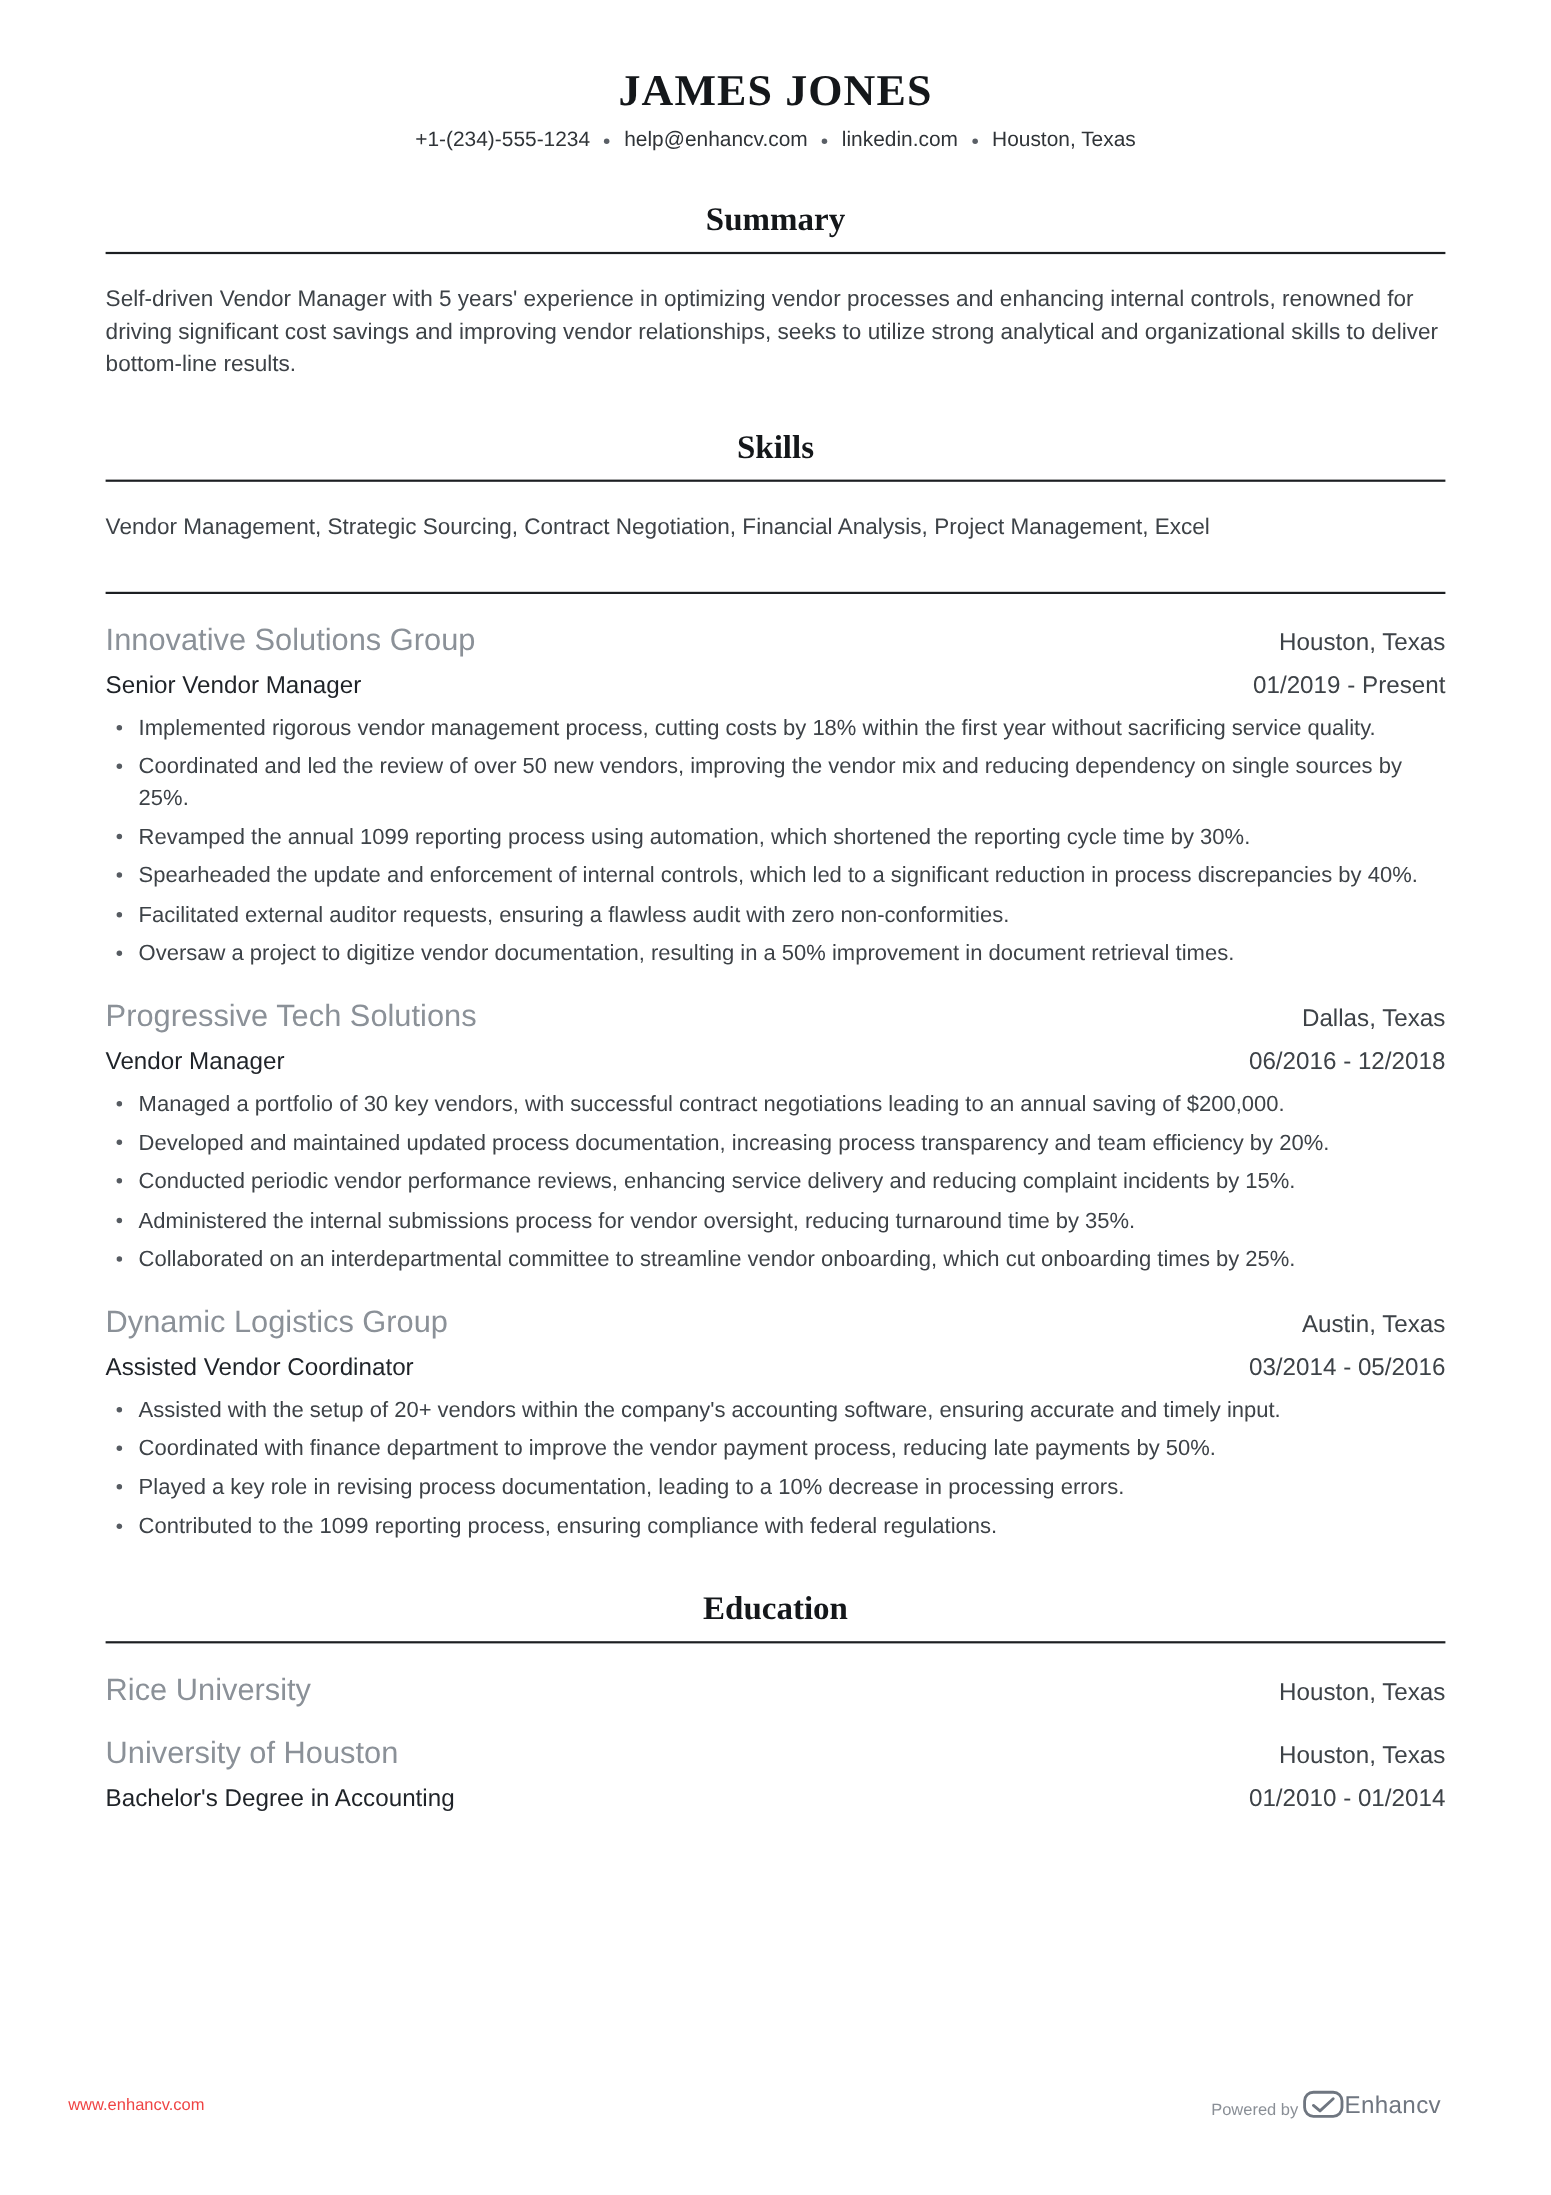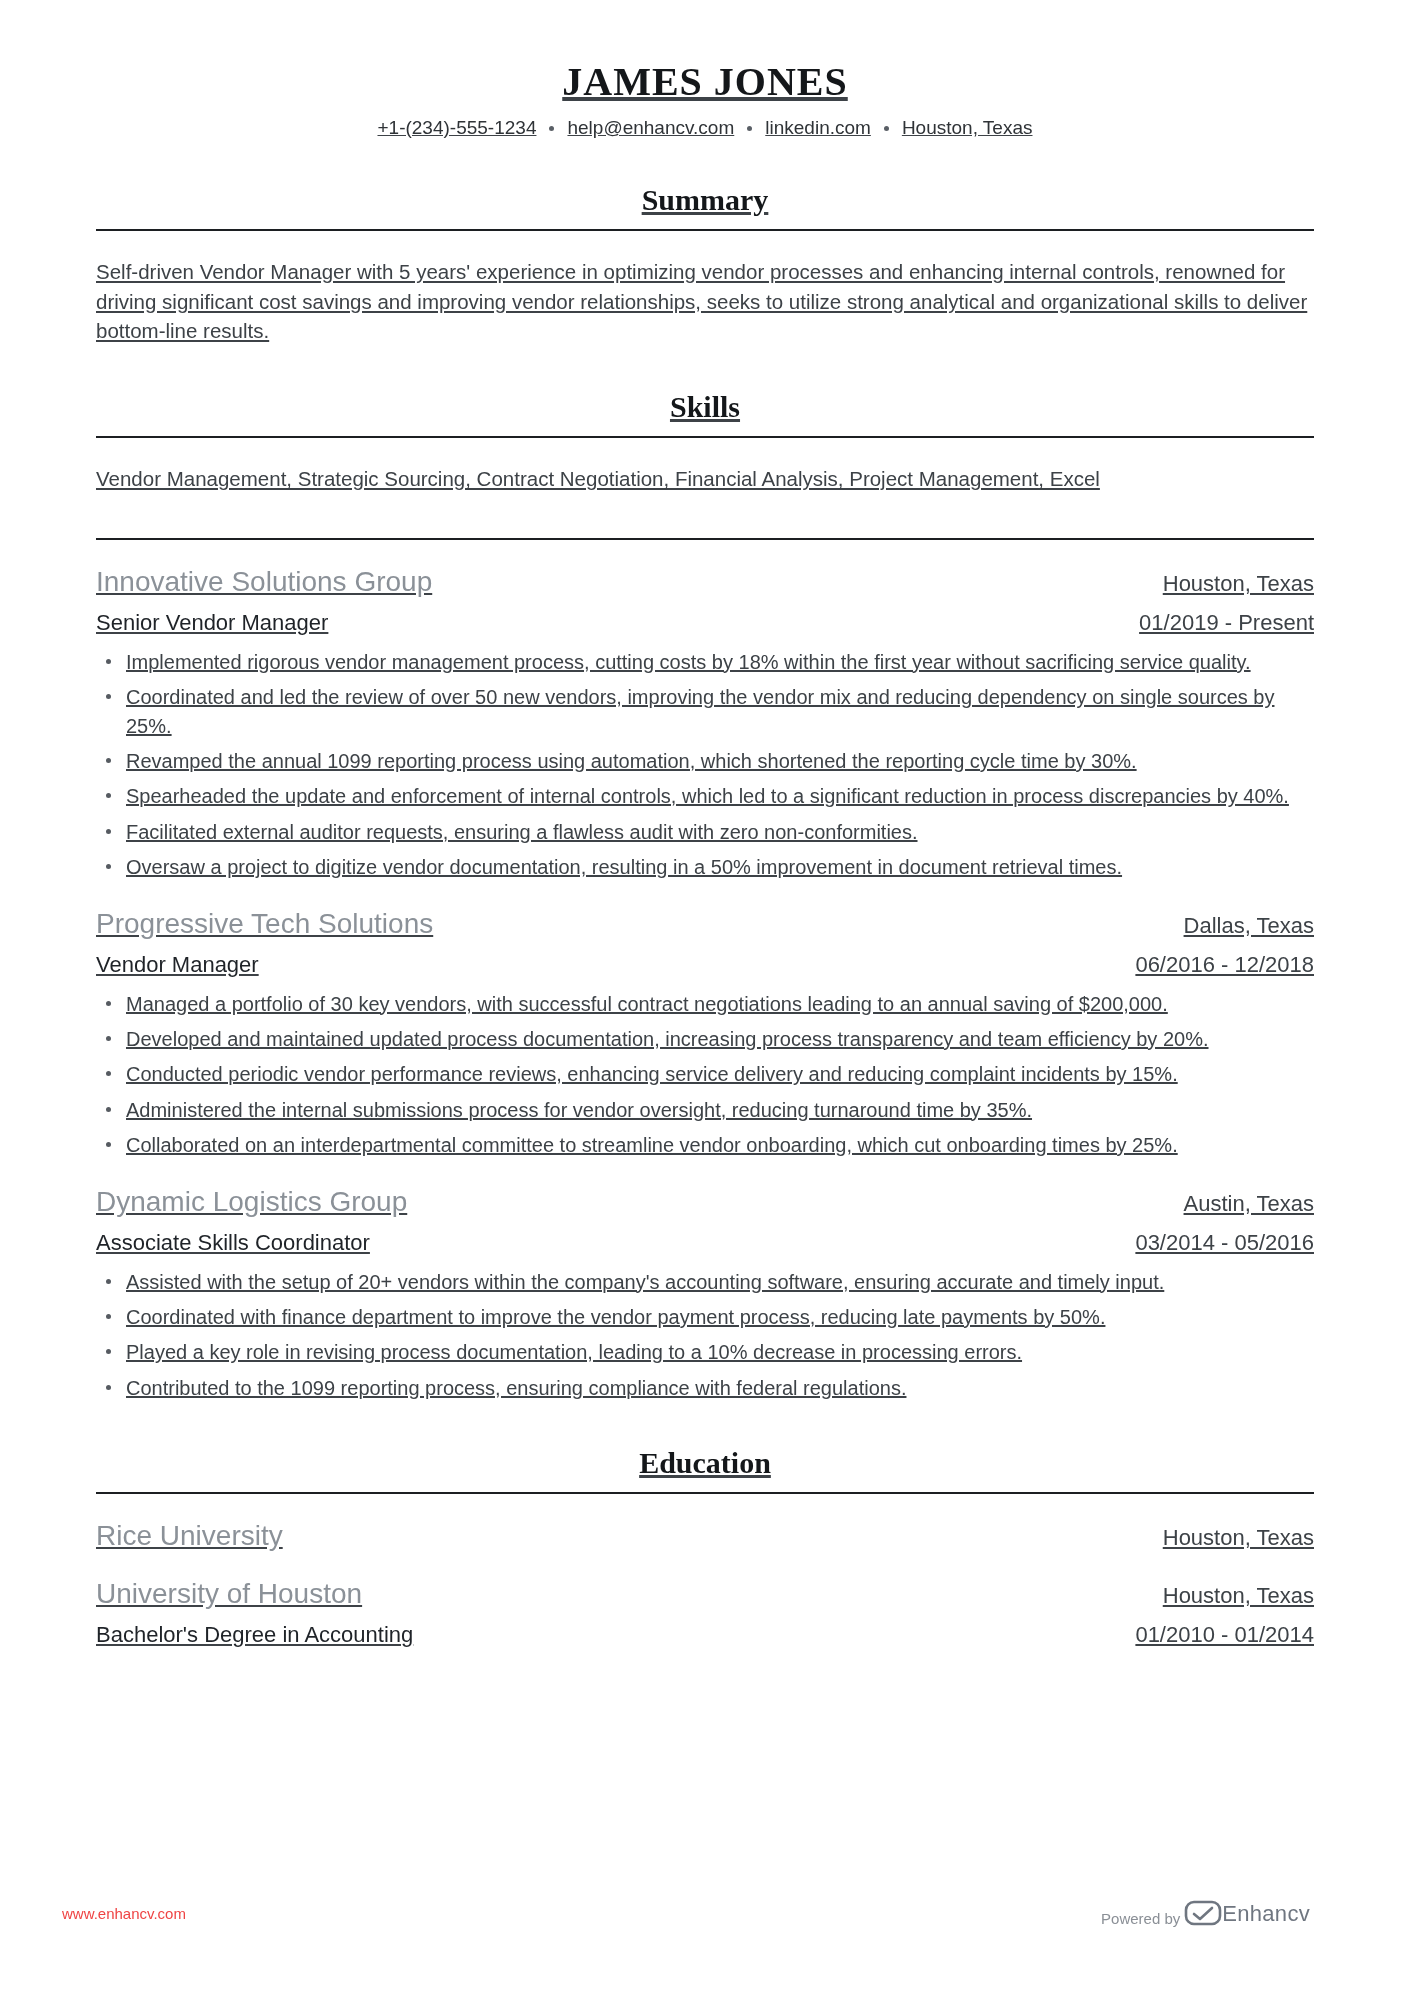--- a/index.html
+++ b/index.html
@@ -6,21 +6,20 @@
   html, body { background: #ffffff; }
   body { font-family: "Liberation Sans", "DejaVu Sans", sans-serif; color: #3d4247; }
 
   .page {
     position: relative;
     width: 1410px;
     height: 1995px;
     margin: 0 auto;
     background: #ffffff;
     overflow: hidden;
-    text-decoration: underline;
   }
   .content { padding: 58px 96px 0 96px; }
 
   
   .resume-header { text-align: center; }
   .name {
     font-family: "Liberation Serif", "DejaVu Serif", serif;
     font-weight: 700;
     font-size: 40px;
     letter-spacing: 1px;
@@ -198,21 +197,21 @@
           <li>Collaborated on an interdepartmental committee to streamline vendor onboarding, which cut onboarding times by 25%.</li>
         </ul>
       </div>
 
       <div class="entry">
         <div class="entry-row">
           <span class="entry-company">Dynamic Logistics Group</span>
           <span class="entry-meta">Austin, Texas</span>
         </div>
         <div class="entry-row second">
-          <span class="entry-role">Associate Skills Coordinator</span>
+          <span class="entry-role">Assisted Vendor Coordinator</span>
           <span class="entry-meta">03/2014 - 05/2016</span>
         </div>
         <ul class="bullets">
           <li>Assisted with the setup of 20+ vendors within the company's accounting software, ensuring accurate and timely input.</li>
           <li>Coordinated with finance department to improve the vendor payment process, reducing late payments by 50%.</li>
           <li>Played a key role in revising process documentation, leading to a 10% decrease in processing errors.</li>
           <li>Contributed to the 1099 reporting process, ensuring compliance with federal regulations.</li>
         </ul>
       </div>
     </div>

